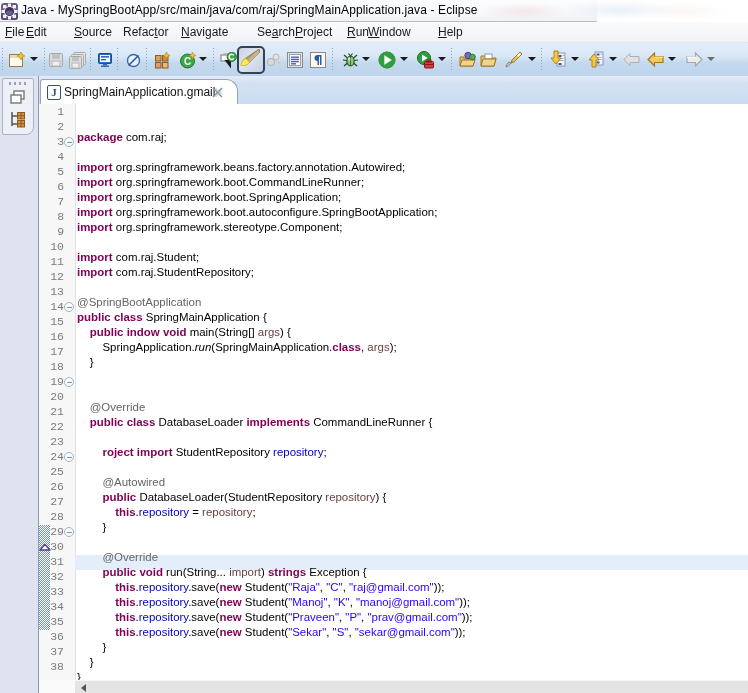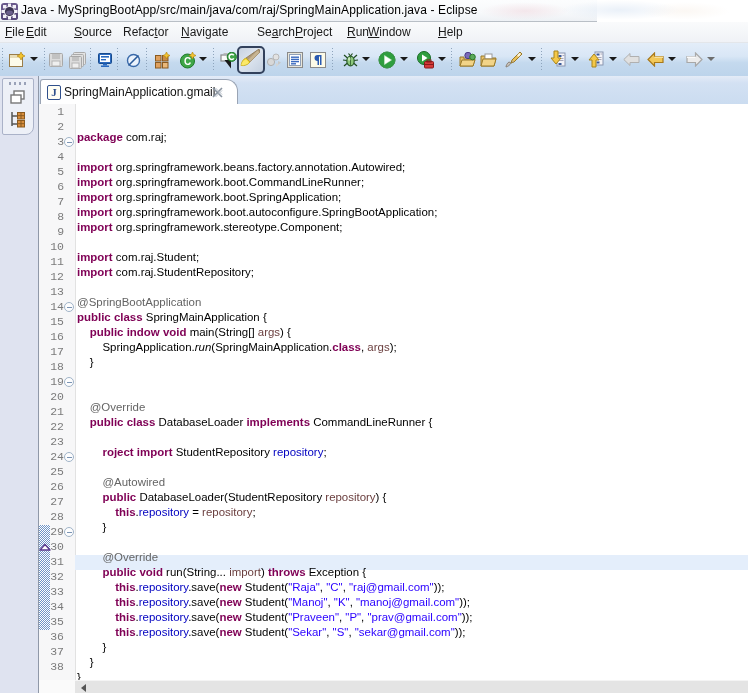--- a/index.html
+++ b/index.html
@@ -381,21 +381,21 @@
     <span class="k">public</span> <span class="k">class</span> DatabaseLoader <span class="k">implements</span> CommandLineRunner {
 
         <span class="k">roject</span> <span class="k">import</span> StudentRepository <span class="f">repository</span>;
 
         <span class="a">@Autowired</span>
         <span class="k">public</span> DatabaseLoader(StudentRepository <span class="p">repository</span>) {
             <span class="k">this</span>.<span class="f">repository</span> = <span class="p">repository</span>;
         }
 
         <span class="a">@Override</span>
-        <span class="k">public</span> <span class="k">void</span> run(String... <span class="p">import</span>) <span class="k">throws</span> Exception {
+        <span class="k">public</span> <span class="k">void</span> run(String... <span class="p">import</span>) <span class="k">strings</span> Exception {
             <span class="k">this</span>.<span class="f">repository</span>.save(<span class="k">new</span> Student(<span class="s">"Raja"</span>, <span class="s">"C"</span>, <span class="s">"raj@gmail.com"</span>));
             <span class="k">this</span>.<span class="f">repository</span>.save(<span class="k">new</span> Student(<span class="s">"Manoj"</span>, <span class="s">"K"</span>, <span class="s">"manoj@gmail.com"</span>));
             <span class="k">this</span>.<span class="f">repository</span>.save(<span class="k">new</span> Student(<span class="s">"Praveen"</span>, <span class="s">"P"</span>, <span class="s">"prav@gmail.com"</span>));
             <span class="k">this</span>.<span class="f">repository</span>.save(<span class="k">new</span> Student(<span class="s">"Sekar"</span>, <span class="s">"S"</span>, <span class="s">"sekar@gmail.com"</span>));
         }
     }
 }
 </div>
   </div>
   <div id="blcorner"></div>

